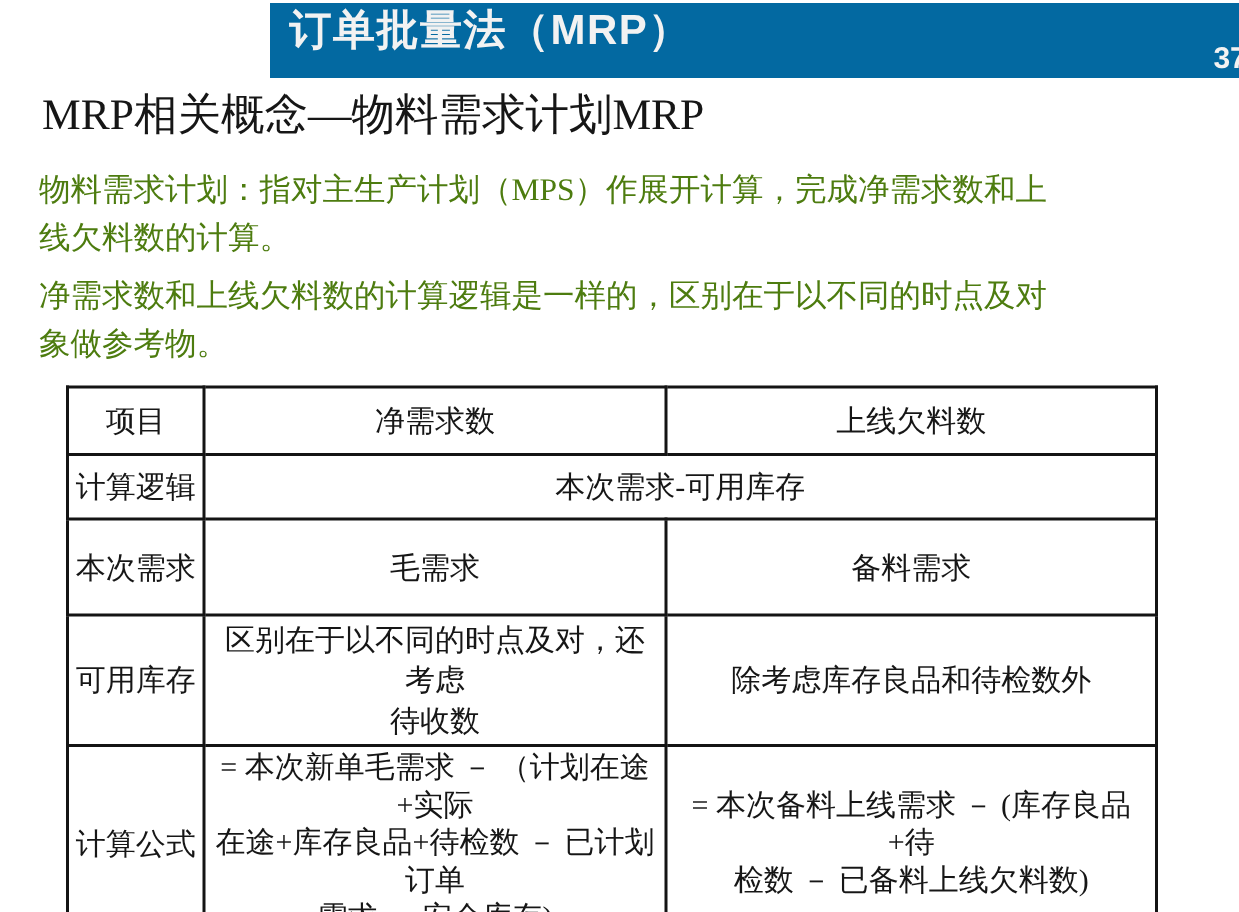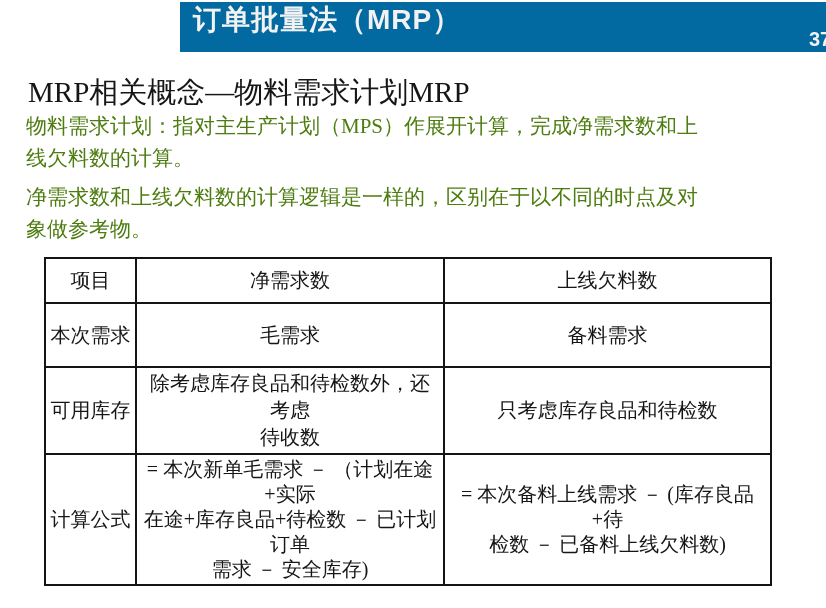--- a/index.html
+++ b/index.html
@@ -17,21 +17,21 @@
     position:absolute; left:13px; top:-1px;
     font-family:"Liberation Sans", sans-serif; font-weight:bold;
     color:#f2f2f2; font-size:28px; letter-spacing:1px; white-space:nowrap;
   }
   .page-num {
     position:absolute; right:9px; bottom:1px;
     font-family:"Liberation Sans", sans-serif; font-weight:bold;
     color:#f2f2f2; font-size:20px;
   }
   .heading {
-    position:absolute; left:28px; top:73px;
+    position:absolute; left:28px; top:57px;
     font-size:29px; color:#161616; white-space:nowrap;text-align:center;
   }
   .para {
     position:absolute; left:26px; width:760px;
     font-size:21px; line-height:32px; color:#4d7c0f;
     white-space:pre-line;
   }
   .para1 { top:110px; }
   .para2 { top:181px; }
   
@@ -76,30 +76,34 @@
       <col style="width:91px">
       <col style="width:308px">
       <col style="width:327px">
     </colgroup>
     <tbody>
       <tr class="r1">
         <td>项目</td>
         <td>净需求数</td>
         <td>上线欠料数</td>
       </tr>
+      <tr class="r2">
+        <td>计算逻辑</td>
+        <td colspan="2">本次需求-可用库存</td>
+      </tr>
       <tr class="r4">
         <td>本次需求</td>
         <td>毛需求</td>
         <td>备料需求</td>
       </tr>
       <tr class="r5">
         <td>可用库存</td>
-        <td class="left">除考虑库存良品和待检数外，还考虑
+        <td class="left">区别在于以不同的时点及对，还考虑
 待收数</td>
-        <td>只考虑库存良品和待检数</td>
+        <td>除考虑库存良品和待检数外</td>
       </tr>
       <tr class="r6">
         <td>计算公式</td>
         <td class="left formula">= 本次新单毛需求 － （计划在途+实际
 在途+库存良品+待检数 － 已计划订单
 需求 － 安全库存)</td>
         <td class="left formula">= 本次备料上线需求 － (库存良品+待
 检数 － 已备料上线欠料数)</td>
       </tr>
     </tbody>

